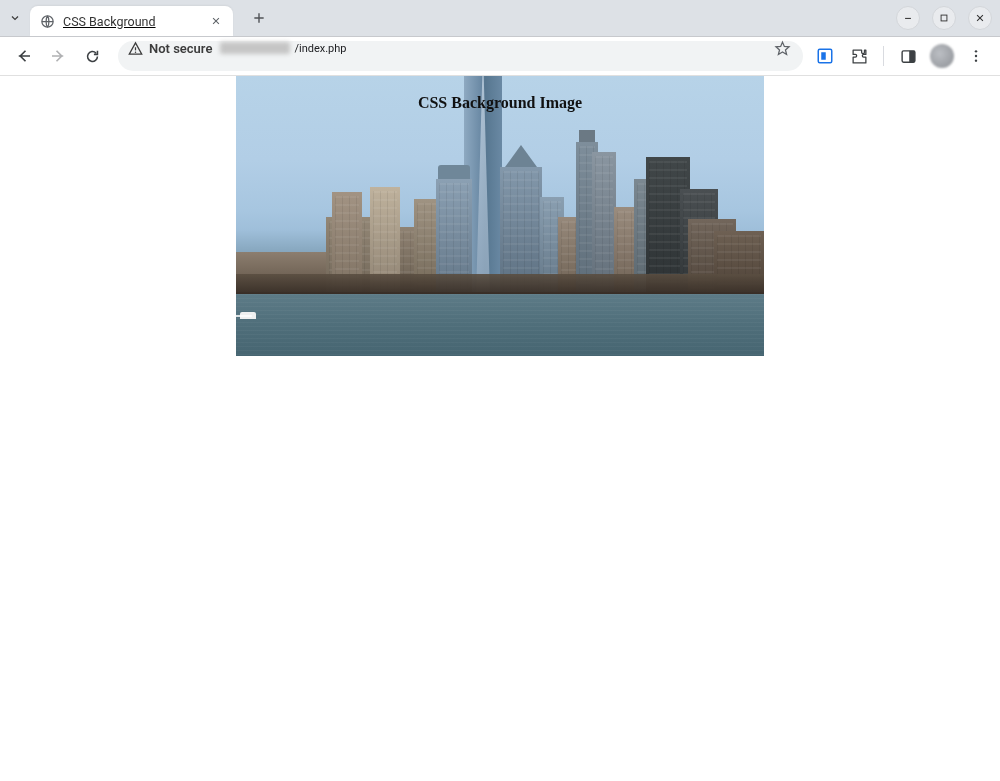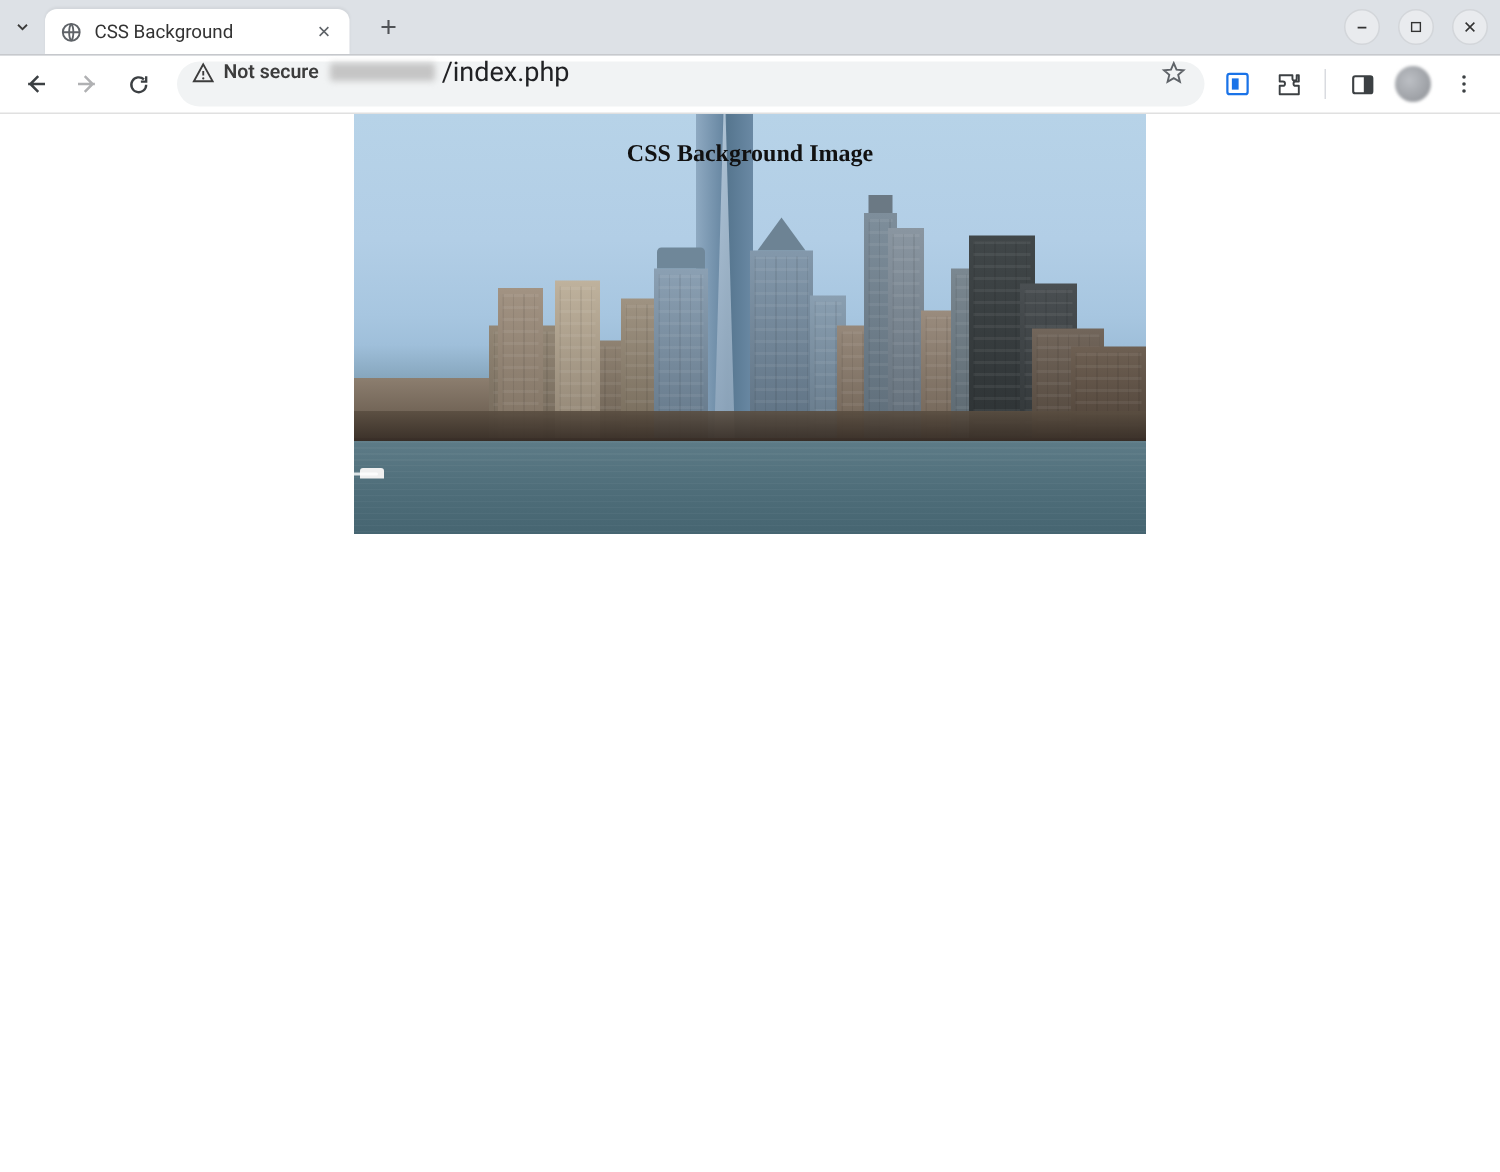--- a/index.html
+++ b/index.html
@@ -39,20 +39,21 @@
       height: 30px;
       margin-top: 6px;
       background: #fff;
       border-radius: 8px 8px 0 0;
       display: flex;
       align-items: center;
       padding: 0 8px 0 10px;
       width: 203px;
       box-shadow: 0 -1px 2px rgba(0,0,0,0.05);
       position: relative;
+      text-decoration: underline;
     }
     .tab .favicon {
       margin-right: 8px;
       display: flex;
       align-items: center;
       color: #5f6368;
     }
     .tab .tab-title {
       flex: 1;
       font-size: 12.5px;
@@ -141,21 +142,21 @@
       font-weight: 600;
       color: #3c3c3c;
       font-size: 13px;
     }
     .omnibox .url {
       flex: 1;
       display: flex;
       align-items: center;
       gap: 4px;
       color: #202124;
-      font-size: 18px;
+      font-size: 11px;
     }
     .omnibox .url .host {
       color: #bfbfbf;
       filter: blur(2px);
       width: 70px;
       display: inline-block;
       background: linear-gradient(#c5c5c5,#c5c5c5);
       height: 12px;
       border-radius: 2px;
     }

